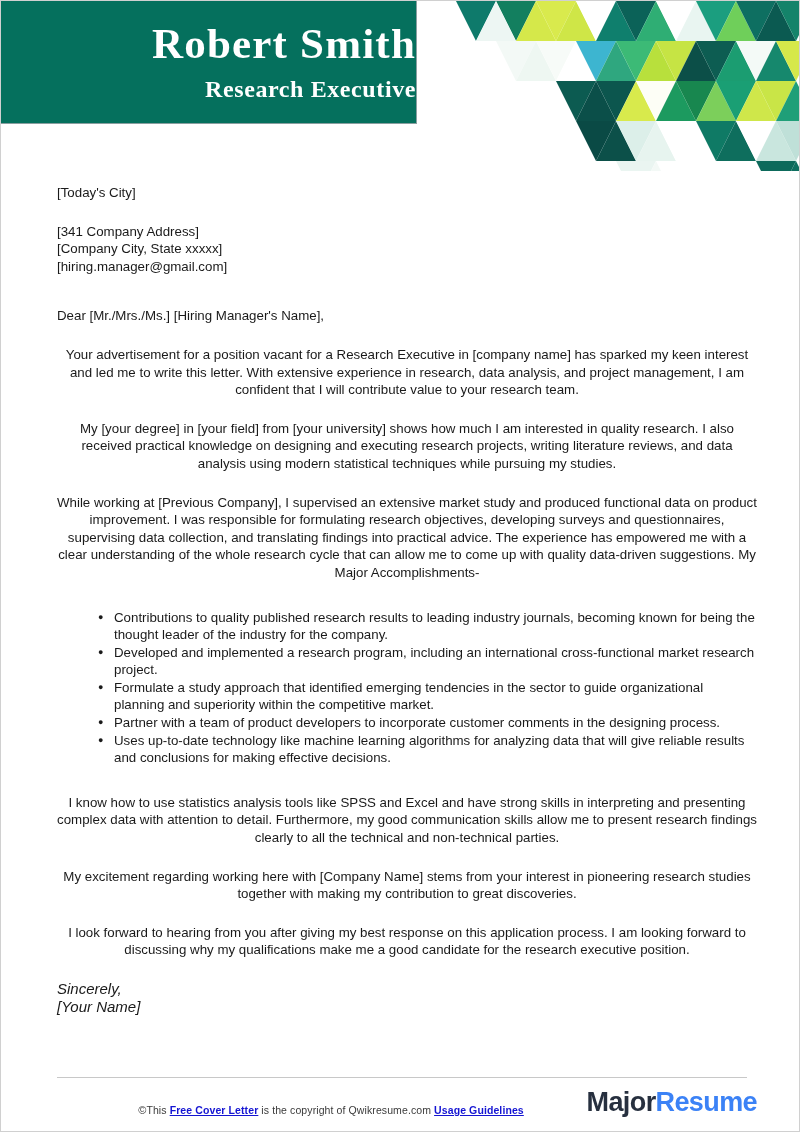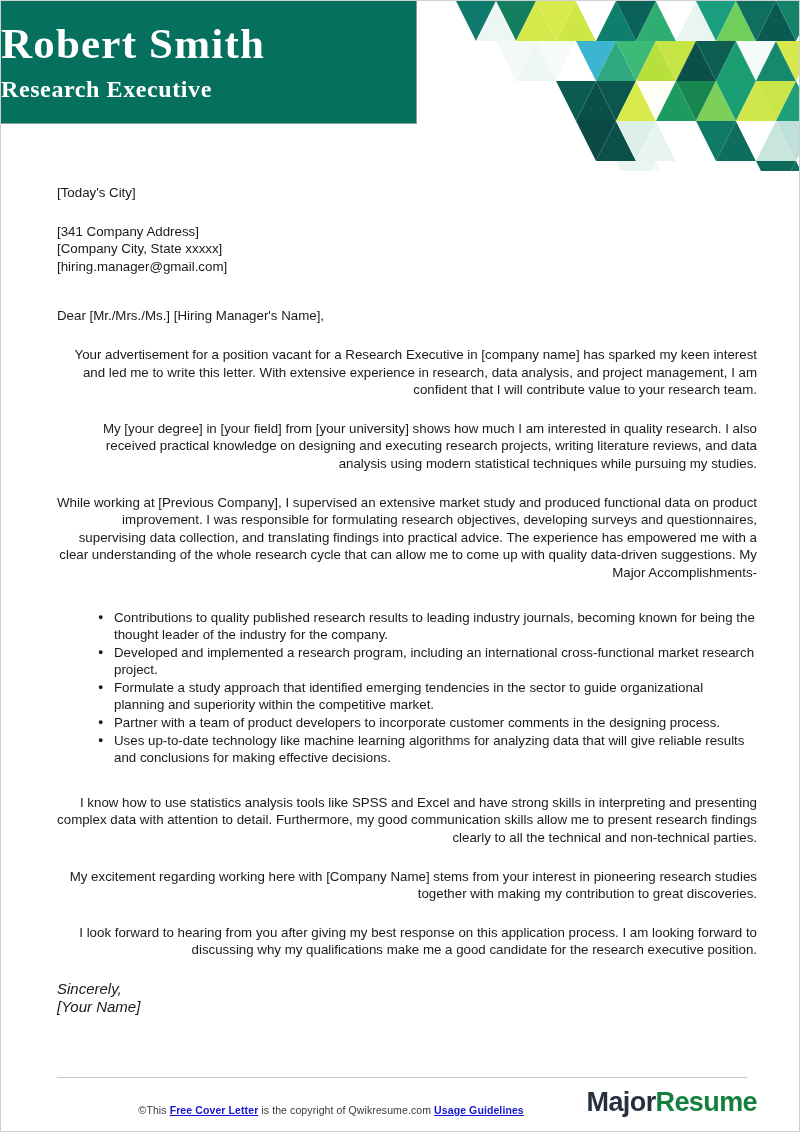--- a/index.html
+++ b/index.html
@@ -32,21 +32,21 @@
     left: 0;
     top: 0;
     width: 416px;
     height: 123px;
     background: #05705d;
     border: 1px solid #8a9fa0;
     border-left: none;
     border-top: none;
     display: flex;
     flex-direction: column;
-    align-items: flex-start;
+    align-items: flex-end;
     justify-content: center;
     padding-bottom: 0;
   }
 
   #full-name {
     font-family: "Liberation Serif", serif;
     color: #ffffff;
     font-size: 43px;
     font-weight: bold;
     letter-spacing: 1.2px;
@@ -85,21 +85,21 @@
 
   .gap-sm { height: 21px; }
   .gap-md { height: 27px; }
   .gap-lg { height: 32px; }
 
   #salutation { margin-bottom: 0; }
 
   p.para {
     font-size: 13.3px;
     line-height: 17.6px;
-    text-align: right;
+    text-align: center;
   }
 
   ul#accomplishments {
     list-style: none;
     margin: 0;
     padding: 0;
   }
 
   ul#accomplishments li {
     position: relative;
@@ -162,21 +162,21 @@
   #brand-logo {
     position: absolute;
     right: 44px;
     top: 2px;
     font-size: 27px;
     font-weight: bold;
     letter-spacing: -0.6px;
     white-space: nowrap;
   }
   #brand-logo .qwik { color: #27303f; }
-  #brand-logo .resume { color: #15803d; }
+  #brand-logo .resume { color: #3b82f6; }
 </style>
 </head>
 <body>
 
 <div id="page">
 
   <div id="header">
 
     <div id="name-block">
       <div id="full-name">Robert Smith</div>

